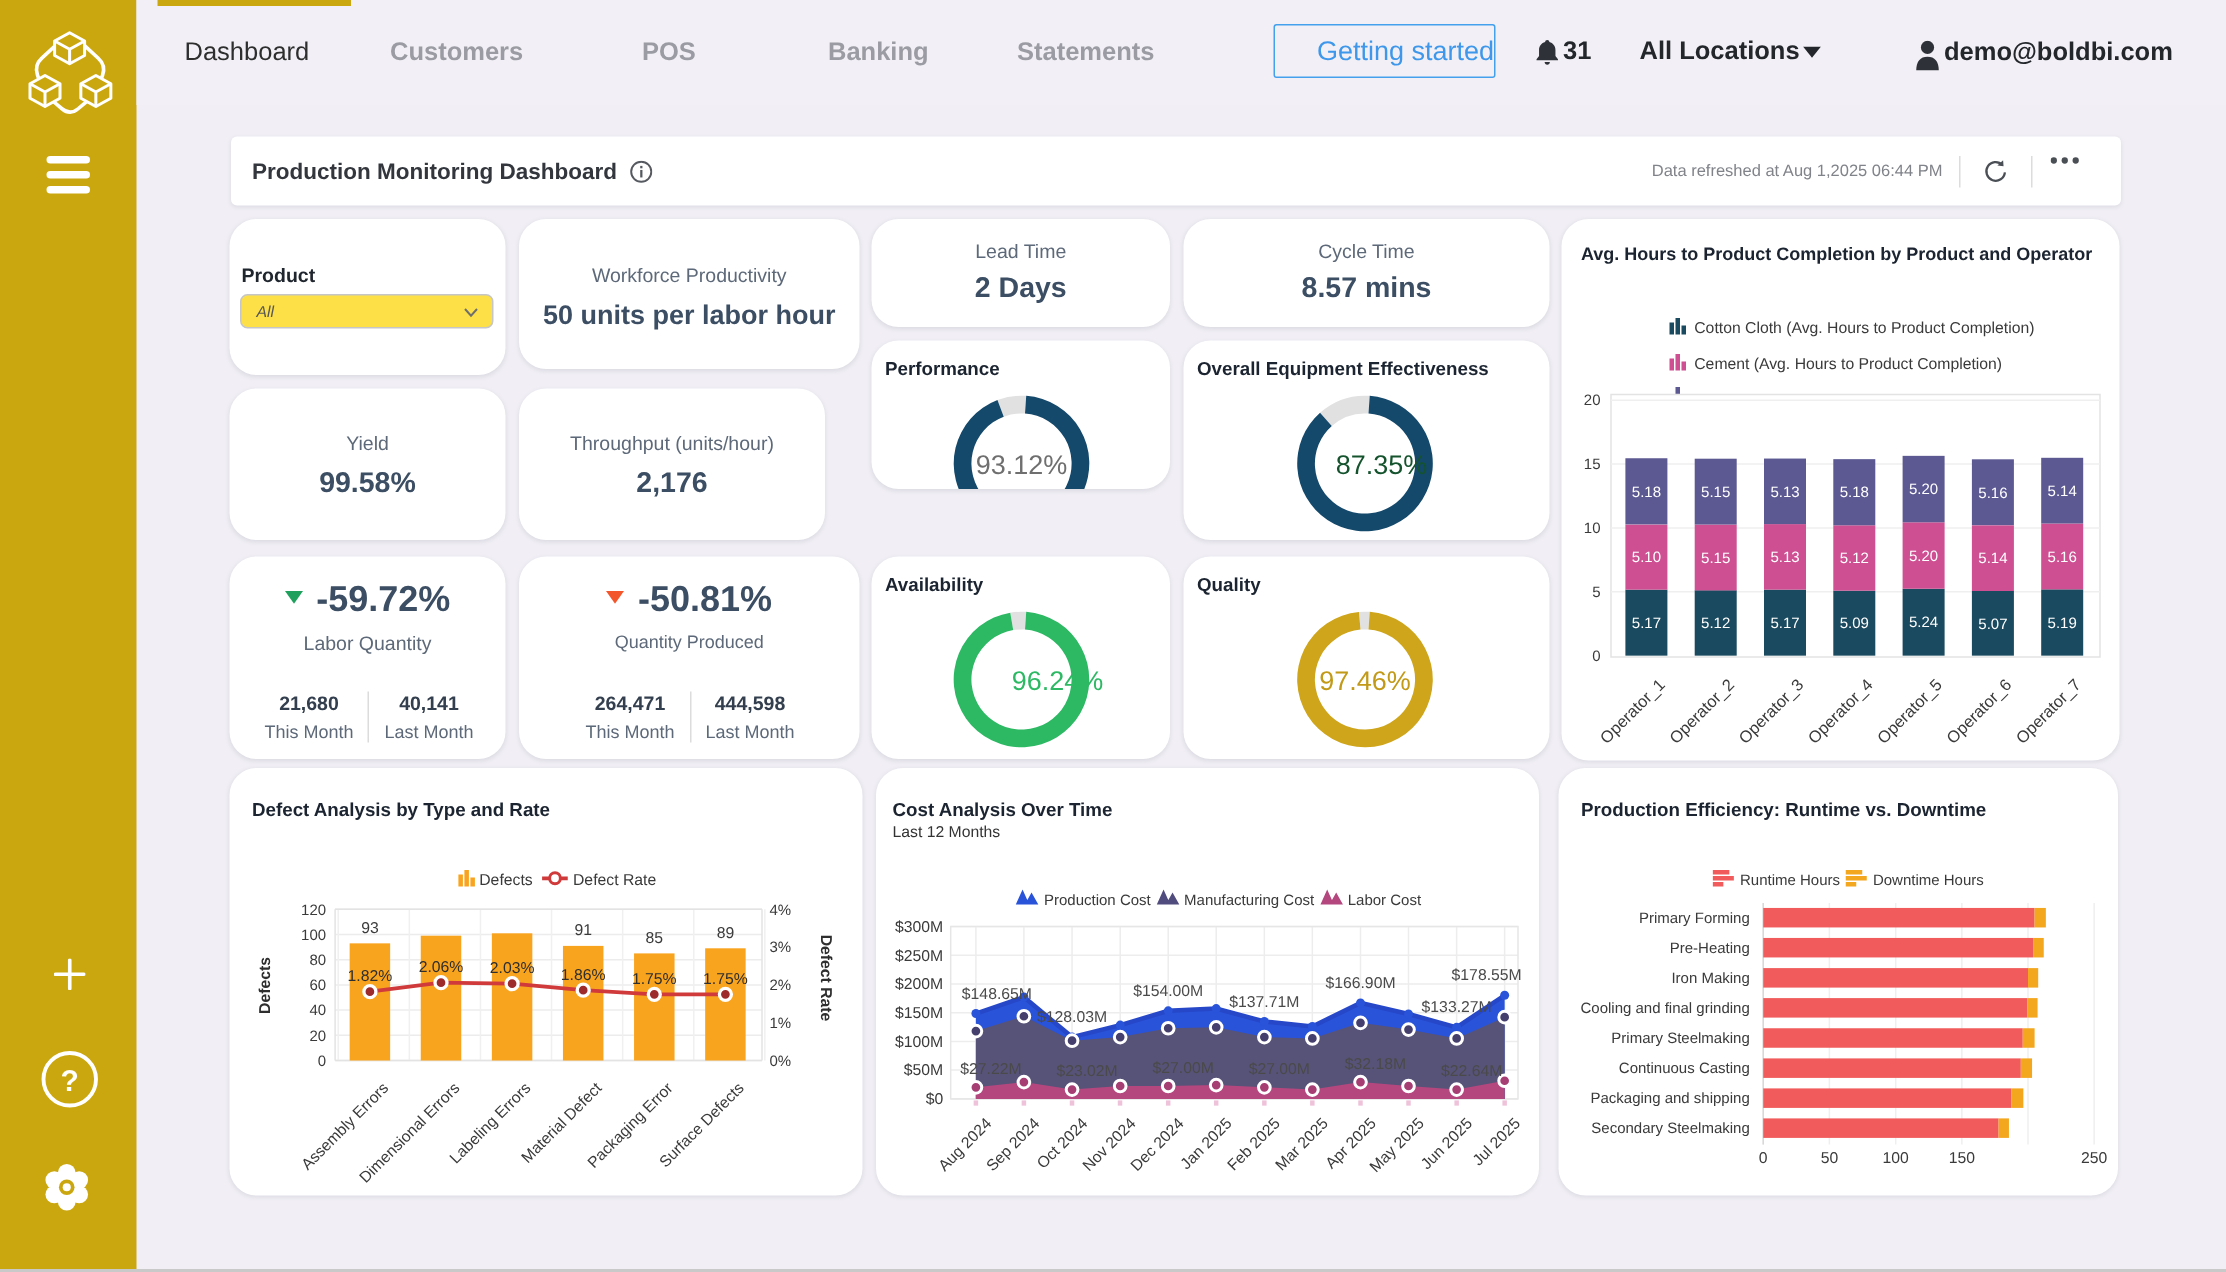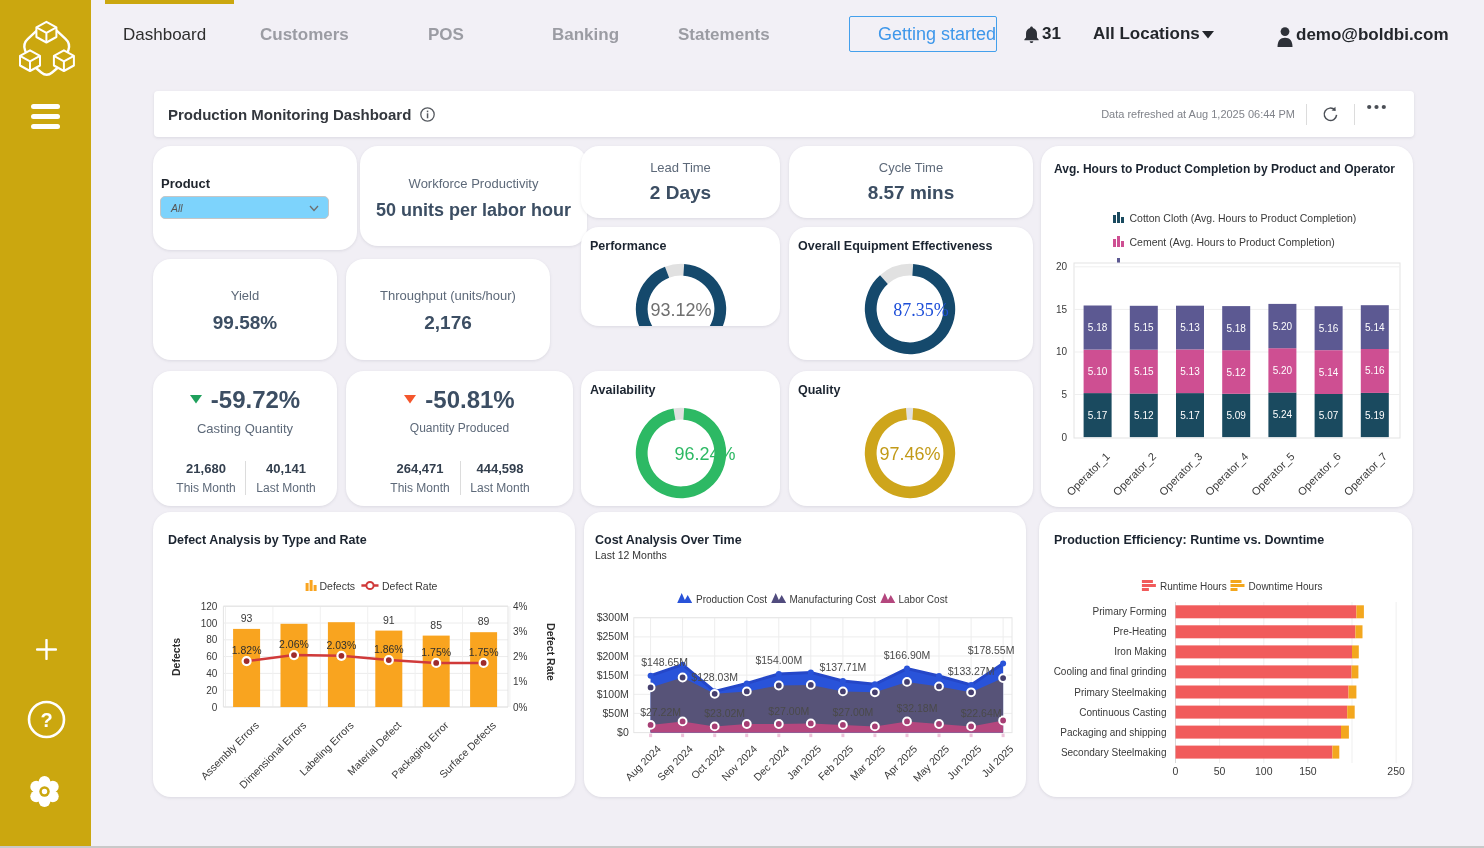--- a/index.html
+++ b/index.html
@@ -83,30 +83,30 @@
     </svg>
 <div class="abs" style="right:59px;top:13px;width:1px;height:21px;background:#DCDCDC;"></div>
 <svg class="abs" style="right:28px;top:13px" width="19" height="6" viewBox="0 0 19 6">
       <g fill="#4A4E55">
         <circle cx="2.2" cy="3" r="2.1"></circle>
         <circle cx="9.5" cy="3" r="2.1"></circle>
         <circle cx="16.8" cy="3" r="2.1"></circle>
       </g>
     </svg>
 </div>
-<div class="card" style="left:153px;top:146px;width:204px;height:104px;">
+<div class="card" style="left:153px;top:146px;width:184px;height:104px;">
 <div class="abs" style="left:8px;top:30px;font-size:13px;font-weight:bold;color:#20262E;">Product</div>
-<div class="abs" style="left:7px;top:50px;width:169px;height:23px;border:1px solid #C6C6C6;border-radius:5px;background:#7dd3fc;">
+<div class="abs" style="left:7px;top:50px;width:169px;height:23px;border:1px solid #C6C6C6;border-radius:5px;background:#fde047;">
 <div class="abs" style="left:10px;top:5px;font-size:10.5px;font-style:italic;color:#555;">All</div>
 <svg class="abs" style="right:9px;top:8px" width="10" height="7" viewBox="0 0 10 7">
         <path d="M1 1 L5 5.5 L9 1" fill="none" stroke="#6E6E6E" stroke-width="1.3"></path>
       </svg>
 </div>
   </div>
-<div class="card" style="left:360px;top:146px;width:227px;height:100px;">
+<div class="card" style="left:346px;top:146px;width:227px;height:100px;">
     <div class="abs ctr" style="left:0;top:30px;width:100%;font-size:13px;color:#5D6979;">Workforce Productivity</div>
     <div class="abs ctr" style="left:0;top:54px;width:100%;font-size:18px;font-weight:bold;color:#3C4E63;">50 units per labor hour</div>
   </div>
 <div class="card" style="left:581px;top:146px;width:199px;height:72px;">
     <div class="abs ctr" style="left:0;top:14px;width:100%;font-size:13px;color:#5D6979;">Lead Time</div>
     <div class="abs ctr" style="left:0;top:36px;width:100%;font-size:19px;font-weight:bold;color:#3C4E63;">2 Days</div>
   </div>
 <div class="card" style="left:789px;top:146px;width:244px;height:72px;">
     <div class="abs ctr" style="left:0;top:14px;width:100%;font-size:13px;color:#5D6979;">Cycle Time</div>
     <div class="abs ctr" style="left:0;top:36px;width:100%;font-size:19px;font-weight:bold;color:#3C4E63;">8.57 mins</div>
@@ -116,21 +116,21 @@
     <div class="abs ctr" style="left:0;top:53px;width:100%;font-size:19px;font-weight:bold;color:#3C4E63;">99.58%</div>
   </div>
 <div class="card" style="left:346px;top:259px;width:204px;height:101px;">
     <div class="abs ctr" style="left:0;top:29px;width:100%;font-size:13px;color:#5D6979;">Throughput (units/hour)</div>
     <div class="abs ctr" style="left:0;top:53px;width:100%;font-size:19px;font-weight:bold;color:#3C4E63;">2,176</div>
   </div>
 <div class="card" style="left:153px;top:371px;width:184px;height:135px;">
     <div class="abs" style="left:0;top:15px;width:100%;text-align:center;font-size:24px;font-weight:bold;color:#3C4E63;"><svg style="display:inline-block;vertical-align:4px;margin-right:9px" width="12" height="9" viewBox="0 0 12 9">
         <path d="M0 0 L12 0 L6 8.5 Z" fill="#1FA05C"></path>
       </svg>-59.72%</div>
-    <div class="abs ctr" style="left:0;top:50px;width:100%;font-size:13px;color:#5D6979;">Casting Quantity</div>
+    <div class="abs ctr" style="left:0;top:50px;width:100%;font-size:13px;color:#5D6979;">Labor Quantity</div>
     <div class="abs" style="left:92px;top:90px;width:1px;height:34px;background:#DCDCDC;"></div>
     <div class="abs ctr" style="left:13px;top:90px;width:80px;font-size:13px;font-weight:bold;color:#333F4E;">21,680</div>
     <div class="abs ctr" style="left:13px;top:110px;width:80px;font-size:12px;color:#5D6979;">This Month</div>
     <div class="abs ctr" style="left:93px;top:90px;width:80px;font-size:13px;font-weight:bold;color:#333F4E;">40,141</div>
     <div class="abs ctr" style="left:93px;top:110px;width:80px;font-size:12px;color:#5D6979;">Last Month</div>
   </div>
 <div class="card" style="left:346px;top:371px;width:227px;height:135px;">
     <div class="abs" style="left:0;top:15px;width:100%;text-align:center;font-size:24px;font-weight:bold;color:#3C4E63;"><svg style="display:inline-block;vertical-align:4px;margin-right:9px" width="12" height="9" viewBox="0 0 12 9">
         <path d="M0 0 L12 0 L6 8.5 Z" fill="#F4562C"></path>
       </svg>-50.81%</div>
@@ -152,21 +152,21 @@
     <div class="abs" style="left:55px;top:73px;width:90px;text-align:center;font-size:18px;color:#6F6F6F;">93.12%</div>
   </div>
 <div class="card" style="left:789px;top:227px;width:244px;height:133px;overflow:hidden;">
     <div class="abs" style="left:9px;top:12px;font-size:12.5px;font-weight:bold;color:#1B2430;">Overall Equipment Effectiveness</div>
     <div class="abs" style="left:0;top:0;">
       <svg width="244" height="153" viewBox="0 0 244 153">
         <path d="M91.03 48.17 A45.20 45.20 0 0 1 124.15 36.91 L123.33 48.68 A33.40 33.40 0 0 0 98.85 57.00 Z" fill="#E1E1E1"></path>
         <path d="M124.15 36.91 A45.20 45.20 0 1 1 91.03 48.17 L98.85 57.00 A33.40 33.40 0 1 0 123.33 48.68 Z" fill="#15496C"></path>
       </svg>
     </div>
-    <div class="abs" style="left:76px;top:73px;width:112px;text-align:center;font-size:18px;color:#1d4ed8;font-family:Liberation Serif, serif;">87.35%</div>
+    <div class="abs" style="left:76px;top:73px;width:112px;text-align:center;font-size:18px;color:#14532d;">87.35%</div>
   </div>
 <div class="card" style="left:581px;top:371px;width:199px;height:135px;overflow:hidden;">
     <div class="abs" style="left:9px;top:12px;font-size:12.5px;font-weight:bold;color:#1B2430;">Availability</div>
     <div class="abs" style="left:0;top:0;">
       <svg width="199" height="155" viewBox="0 0 199 155">
         <path d="M92.51 37.42 A45.20 45.20 0 0 1 103.15 36.91 L102.33 48.68 A33.40 33.40 0 0 0 94.47 49.06 Z" fill="#E1E1E1"></path>
         <path d="M103.15 36.91 A45.20 45.20 0 1 1 92.51 37.42 L94.47 49.06 A33.40 33.40 0 1 0 102.33 48.68 Z" fill="#2DB964"></path>
       </svg>
     </div>
     <div class="abs" style="left:55px;top:73px;width:102px;text-align:center;font-size:18px;color:#2DB964;padding-left:36px;">96.24%</div>

